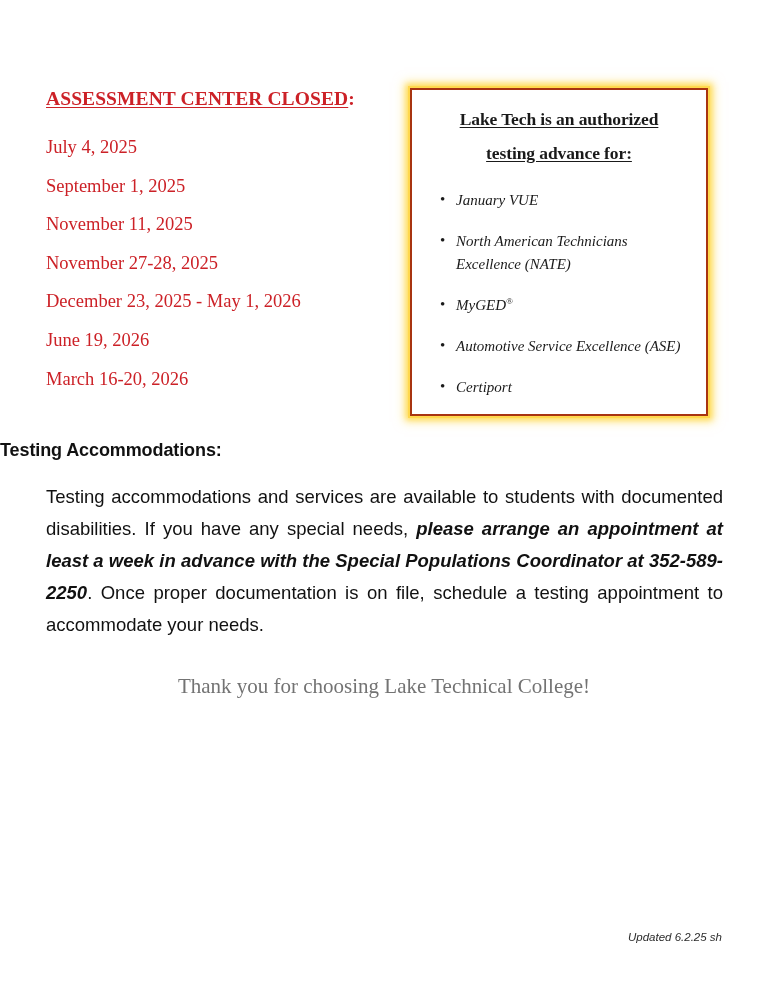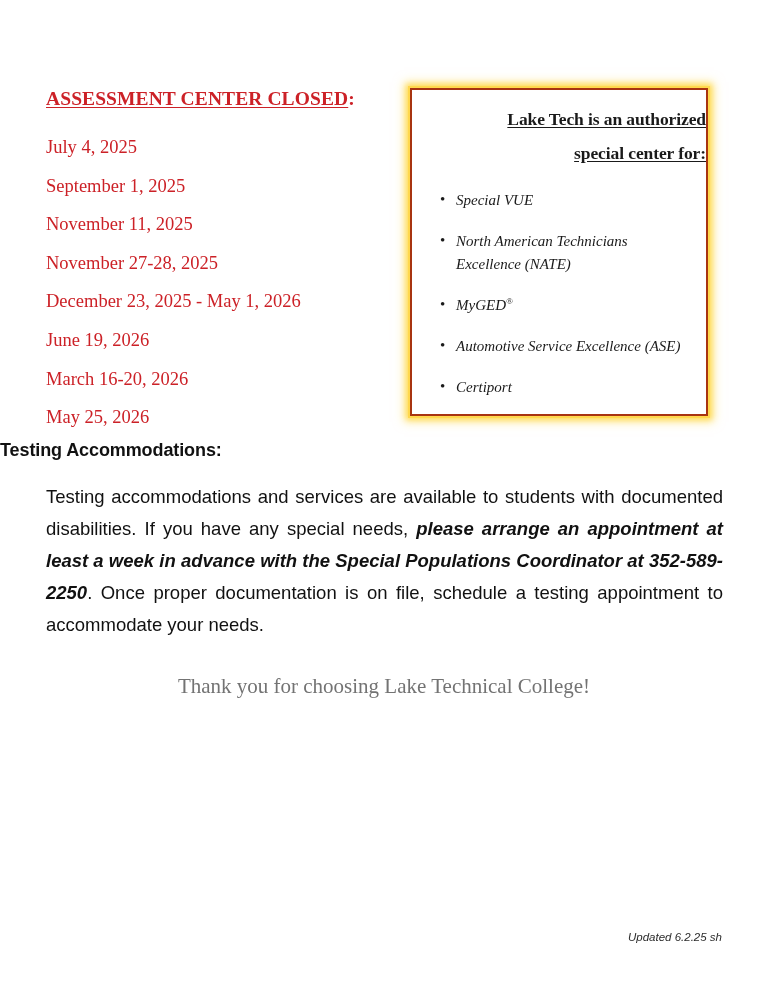--- a/index.html
+++ b/index.html
@@ -60,21 +60,21 @@
     height: 328px;
     box-sizing: border-box;
     background: #ffffff;
     border: 2px solid #A83410;
     box-shadow:
       0 0 0 2px #FFD84D,
       0 0 6px 4px rgba(255, 214, 64, 0.85),
       0 0 10px 6px rgba(255, 228, 120, 0.55);
   }
   .authbox-heading {
-    text-align: right;
+    text-align: center;
     font-family: "Liberation Serif", serif;
     font-size: 17.5px;
     font-weight: bold;
     color: #1a1a1a;
     line-height: 34px;
     margin-top: 12px;
     letter-spacing: -0.1px;
   }
   .authbox-heading .hl {
     display: inline-block;
@@ -173,31 +173,30 @@
   <div class="closures">
     <div class="closures-heading"><span class="u">ASSESSMENT CENTER CLOSED</span><span>:</span></div>
 
     <div class="closure-item">July 4, 2025</div>
     <div class="closure-item">September 1, 2025</div>
     <div class="closure-item">November 11, 2025</div>
     <div class="closure-item">November 27-28, 2025</div>
     <div class="closure-item">December 23, 2025 - May 1, 2026</div>
     <div class="closure-item">June 19, 2026</div>
     <div class="closure-item">March 16-20, 2026</div>
-    <div class="closure-item">May 25, 2026</div>
   </div>
 
   <div class="authbox">
     <div class="authbox-heading">
       <div><span class="hl">Lake Tech is an authorized</span></div>
-      <div><span class="hl">special center for:</span></div>
+      <div><span class="hl">testing advance for:</span></div>
     </div>
 
     <ul class="authbox-list">
-      <li><span class="bullet">•</span><span>Special VUE</span></li>
+      <li><span class="bullet">•</span><span>January VUE</span></li>
       <li><span class="bullet">•</span><span>North American Technicians Excellence (NATE)</span></li>
       <li><span class="bullet">•</span><span>MyGED</span><sup>®</sup></li>
       <li><span class="bullet">•</span><span>Automotive Service Excellence (ASE)</span></li>
       <li><span class="bullet">•</span><span>Certiport</span></li>
     </ul>
   </div>
 
   <div class="accom-heading">Testing Accommodations:</div>
 
   <div class="accom-body"><span>Testing accommodations and services are available to students with documented disabilities. If you have any special needs, </span><span class="em">please arrange an appointment at least a week in advance with the Special Populations Coordinator at 352-589-2250</span><span>. Once proper documentation is on file, schedule a testing appointment to accommodate your needs.</span></div>

